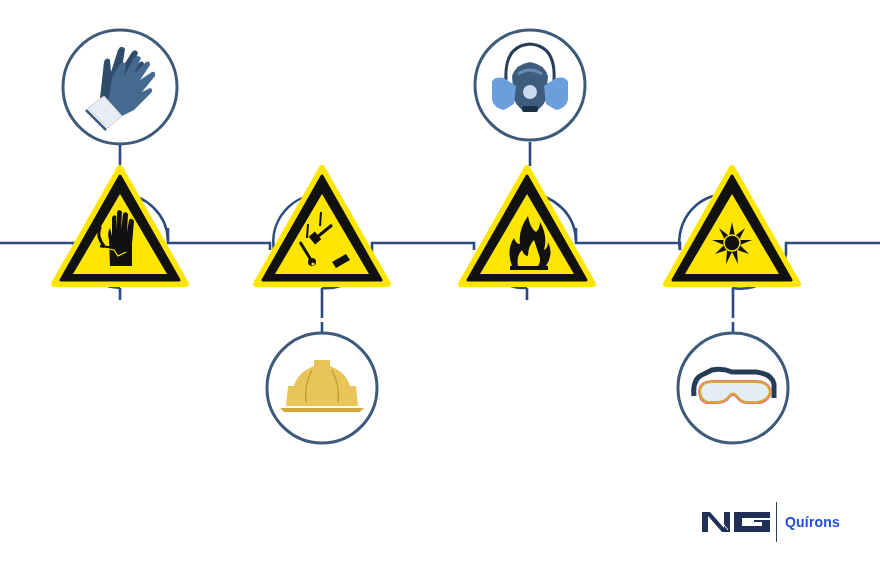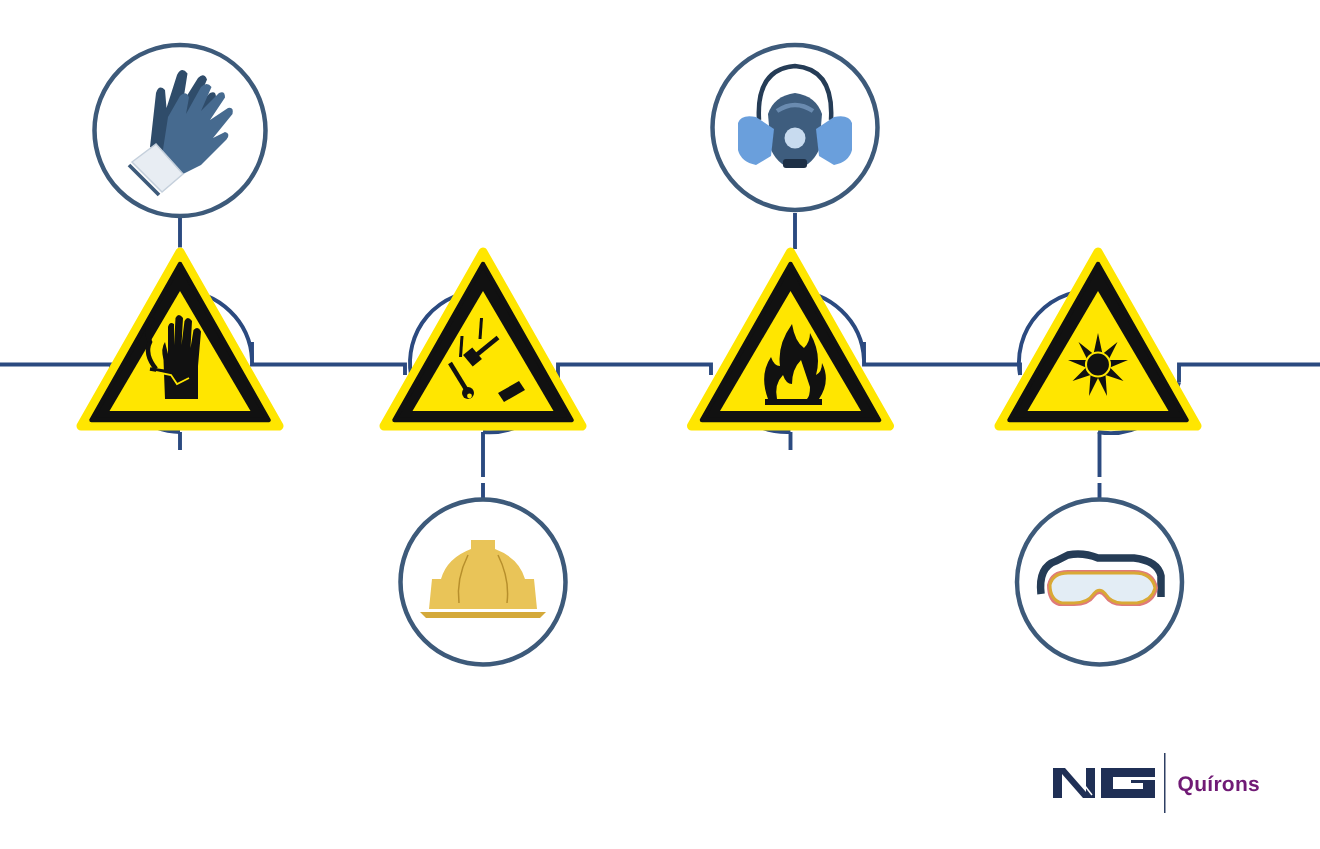--- a/index.html
+++ b/index.html
@@ -1,21 +1,21 @@
 <!DOCTYPE html>
 <html><head>
 <meta charset="utf-8">
 <style>
   html,body{margin:0;padding:0;background:#ffffff;}
   body{width:880px;height:566px;position:relative;overflow:hidden;font-family:"Liberation Sans",sans-serif;}
   #stage{position:absolute;left:0;top:0;width:880px;height:566px;}
   .logo{position:absolute;left:700px;top:500px;display:flex;align-items:center;height:44px;}
   .logo-mark{width:72px;height:28px;}
   .logo-divider{width:1px;height:40px;background:#2e3f63;margin:0 8px 0 4px;}
-  .logo-text{font-family:"Liberation Sans",sans-serif;font-weight:bold;font-size:14px;color:#701a75;letter-spacing:0.2px;}
+  .logo-text{font-family:"Liberation Sans",sans-serif;font-weight:bold;font-size:14px;color:#1d4ed8;letter-spacing:0.2px;}
 </style>
 </head>
 <body>
 
 <svg id="stage" viewBox="0 0 880 566" xmlns="http://www.w3.org/2000/svg">
 
   <g fill="none" stroke="#2b4a80" stroke-width="2.6">
 
     <polyline points="0,243 74,243 74,250"></polyline>
 

